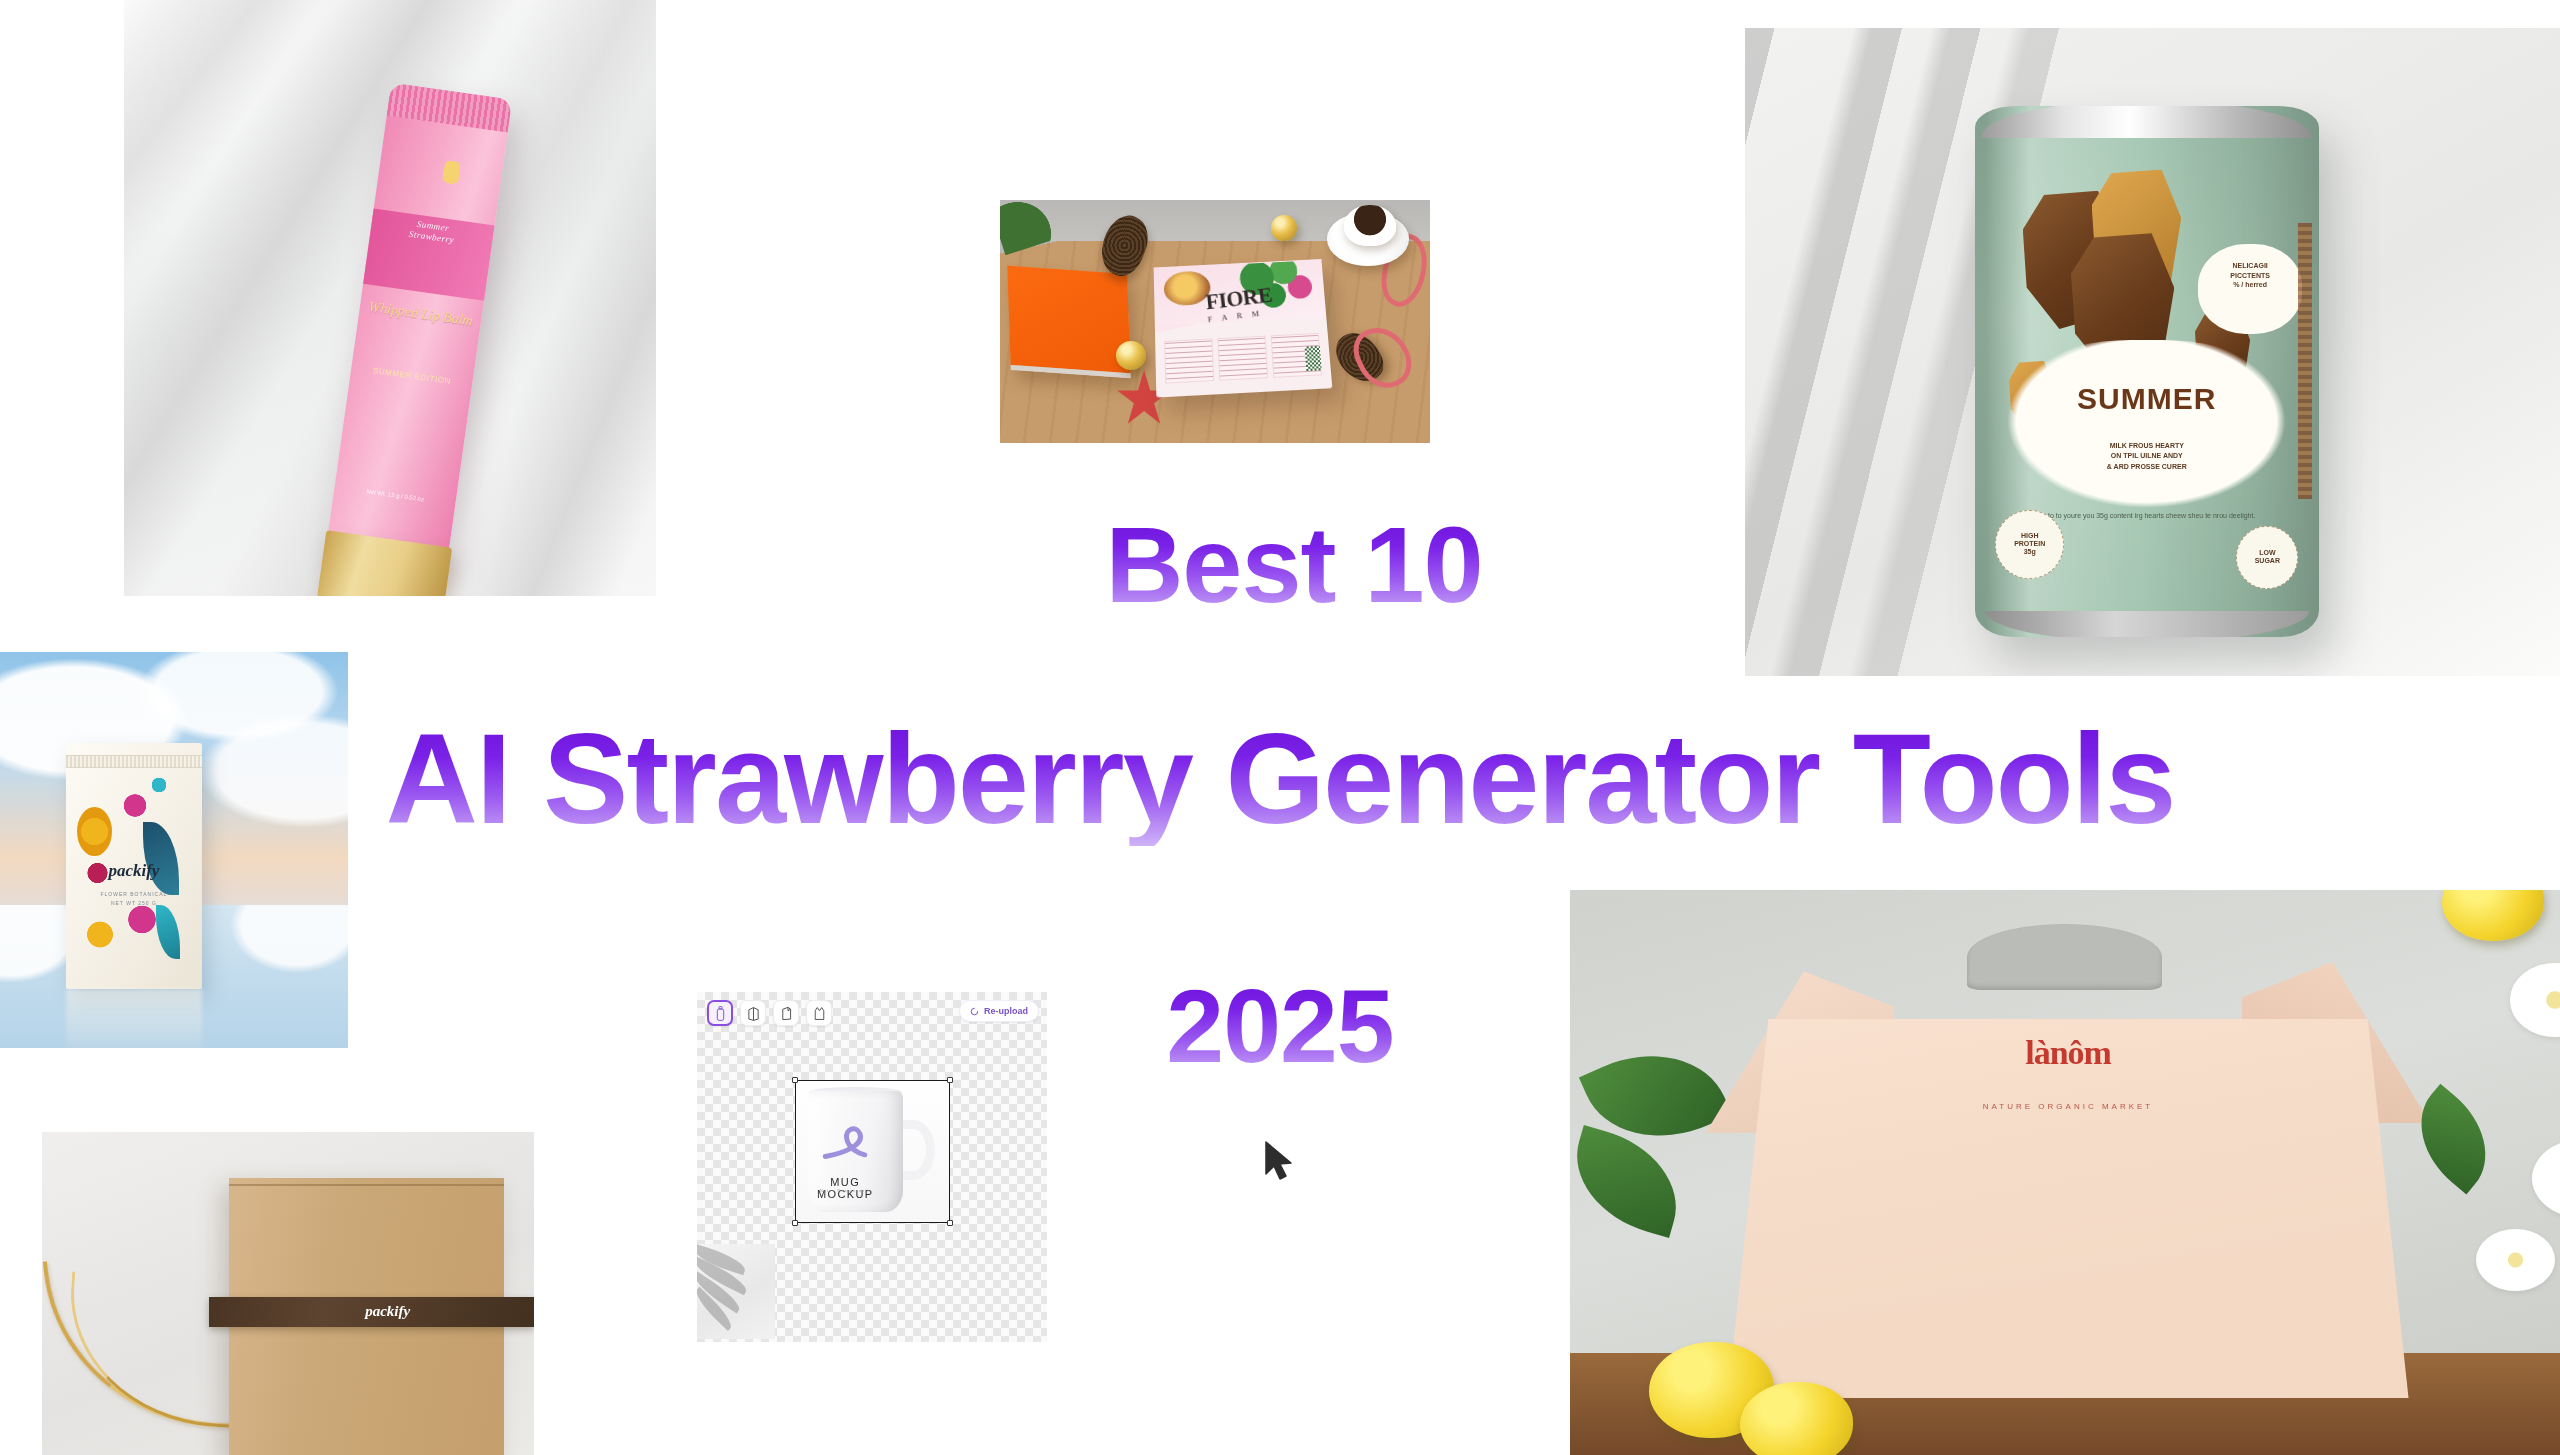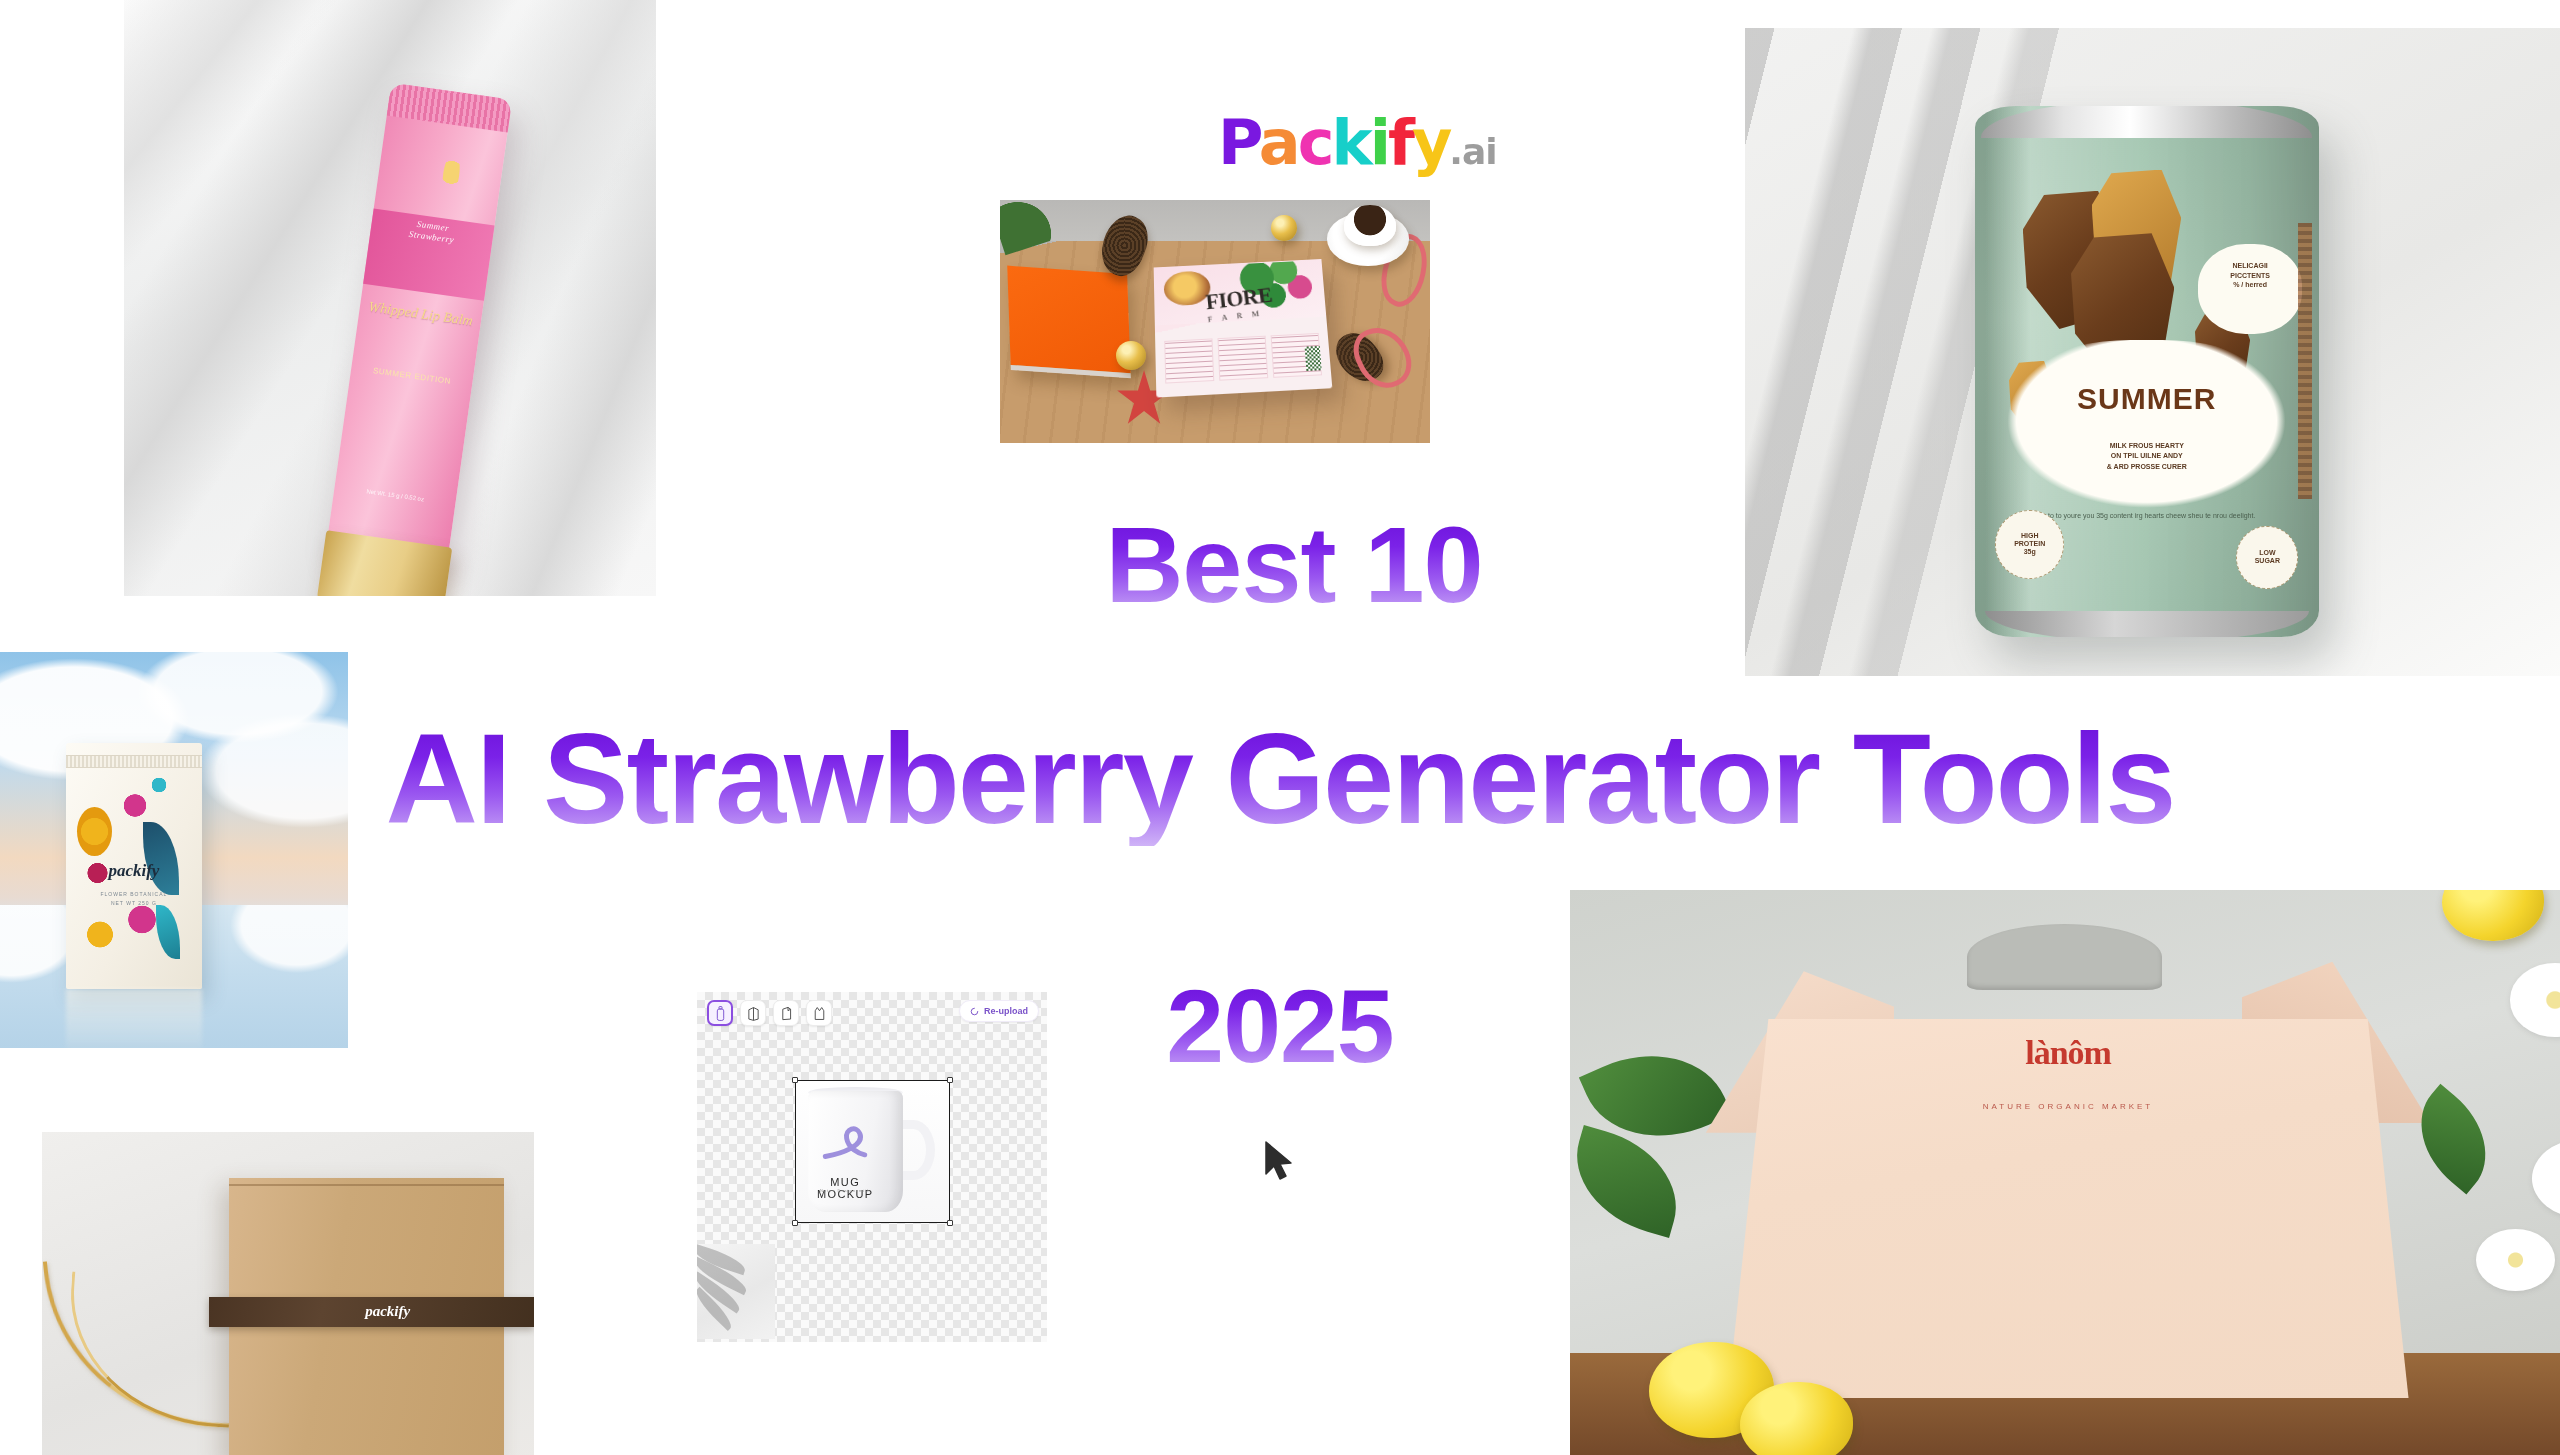--- a/index.html
+++ b/index.html
@@ -669,23 +669,20 @@
     <div class="lemon" style="left:7%;bottom:3%;width:11%;height:17%;"></div>
     <div class="lemon" style="left:15%;bottom:-2%;width:10%;height:15%;"></div>
     <div class="lemon" style="right:14%;top:-5%;width:9%;height:14%;"></div>
     <div class="blossom" style="right:9%;top:13%;width:8%;height:13%;"></div>
     <div class="blossom" style="right:2%;top:26%;width:7%;height:12%;"></div>
     <div class="blossom" style="right:6%;top:44%;width:9%;height:14%;"></div>
     <div class="blossom" style="right:13%;top:60%;width:7%;height:11%;"></div>
     <div class="leafshape" style="right:18%;top:38%;width:8%;height:12%;transform:rotate(40deg);"></div>
   </div>
 
-  <div class="logo">
-    <span id="logo-letters"><span style="color: rgb(122, 24, 224);">P</span><span style="color: rgb(245, 139, 54);">a</span><span style="color: rgb(239, 51, 177);">c</span><span style="color: rgb(23, 207, 201);">k</span><span style="color: rgb(63, 209, 74);">i</span><span style="color: rgb(242, 37, 60);">f</span><span style="color: rgb(247, 197, 24);">y</span></span><span class="dotai">.ai</span>
-  </div>
 
   <div class="headline" id="headline-best10">Best 10</div>
   <div class="headline" id="headline-main">AI Strawberry Generator Tools</div>
   <div class="headline" id="headline-year">2025</div>
 
   <div class="editor">
 
     <div class="editor-toolbar">
       <div class="tool-btn active">
         <svg viewBox="0 0 12 16">

